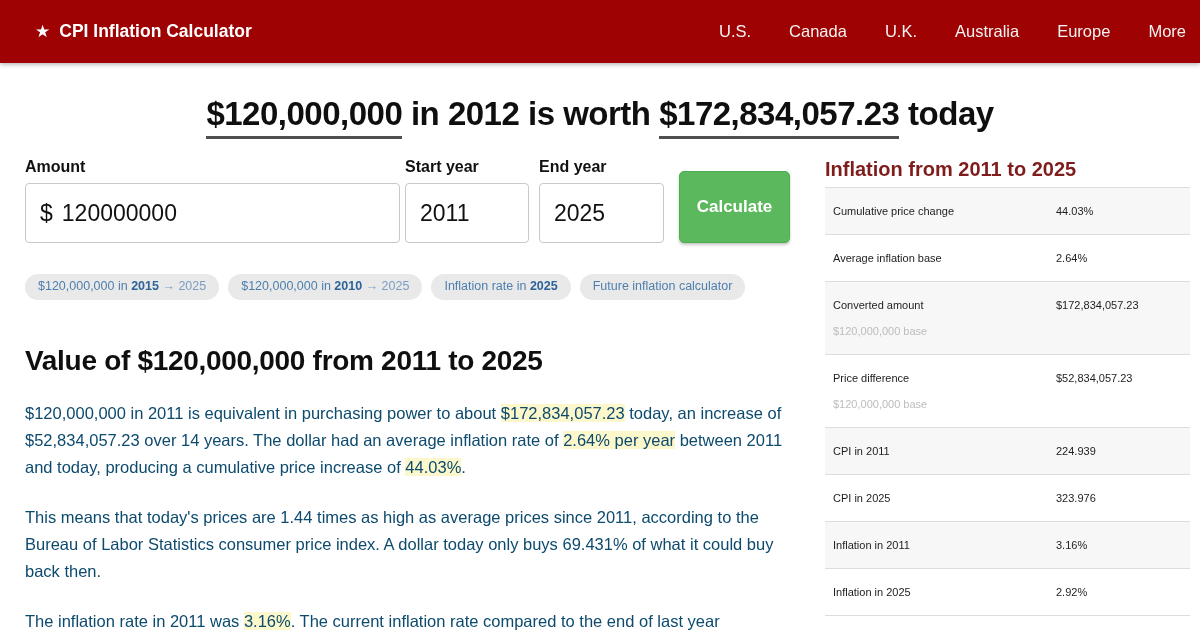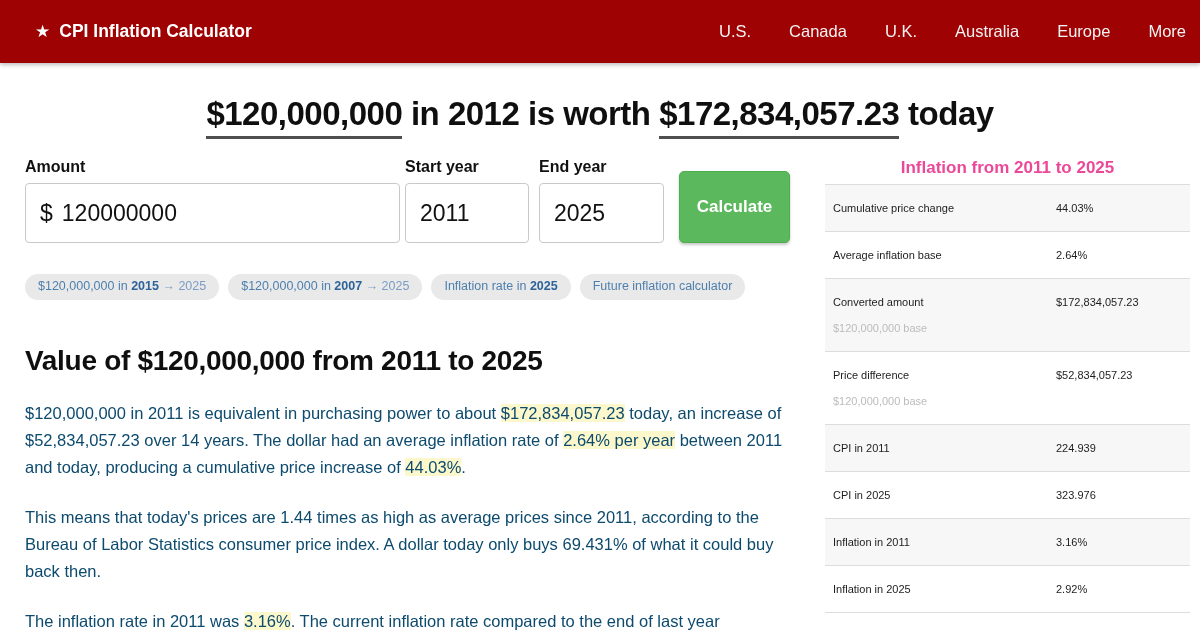--- a/index.html
+++ b/index.html
@@ -61,21 +61,21 @@
     background:#e9e9e9;border-radius:13px;padding:6px 13px;font-size:12.5px;
     color:var(--chip-blue);white-space:nowrap;cursor:pointer;line-height:1.1;
   }
   .chip .bold{font-weight:700;color:#2e6399;}
   .chip .post{color:#7b9cc4;}
   
   h2{margin:45px 0 0;font-size:28px;font-weight:700;color:#0f0f0f;letter-spacing:-0.3px;}
   .article p{margin:23px 0 0;font-size:16.5px;line-height:27px;color:#0c4a6e;}
   .hl{background:var(--highlight-yellow);}
   
-  .sidebar h3{margin:0 0 6px;font-size:17px;font-weight:700;text-align:center;color:#ec4899;}
+  .sidebar h3{margin:0 0 6px;font-size:20px;font-weight:700;color:#7f1d1d;}
   .trow{
     display:flex;align-items:flex-start;border-top:1px solid #ddd;
     padding:10px 8px;font-size:11px;line-height:26px;gap:45px;
   }
   .trow.alt{background:#f7f7f7;}
   .summary-table{border-bottom:1px solid #ddd;}
   .tlabel{width:172px;margin-right:6px;}
   .tlabel .sub{display:block;color:#bcbcbc;}
   .tvalue{flex:1;}
 </style>
@@ -122,21 +122,21 @@
           <div class="input-box year-box end">
             <input type="text" value="2025" style="">
           </div>
         </div>
         <button type="button" class="calc-btn">Calculate</button>
       </form>
 
       <div class="chips">
   <span class="chip"><span class="pre">$120,000,000 in </span><span class="bold">2015</span><span class="post"> → 2025</span></span>
 
-  <span class="chip"><span class="pre">$120,000,000 in </span><span class="bold">2007</span><span class="post"> → 2025</span></span>
+  <span class="chip"><span class="pre">$120,000,000 in </span><span class="bold">2010</span><span class="post"> → 2025</span></span>
 
   <span class="chip"><span class="pre">Inflation rate in </span><span class="bold">2025</span><span class="post"></span></span>
 
   <span class="chip"><span class="pre">Future inflation calculator</span><span class="bold"></span><span class="post"></span></span>
 </div>
 
       <h2>Value of $120,000,000 from 2011 to 2025</h2>
       <div class="article">
           <p><span>$120,000,000 in 2011 is equivalent in purchasing power to about </span><span class="hl">$172,834,057.23</span><span> today, an increase of $52,834,057.23 over 14 years. The dollar had an average inflation rate of </span><span class="hl">2.64% per year</span><span> between 2011 and today, producing a cumulative price increase of </span><span class="hl">44.03%</span><span>.</span></p>
           <p><span>This means that today's prices are 1.44 times as high as average prices since 2011, according to the Bureau of Labor Statistics consumer price index. A dollar today only buys 69.431% of what it could buy back then.</span></p>

